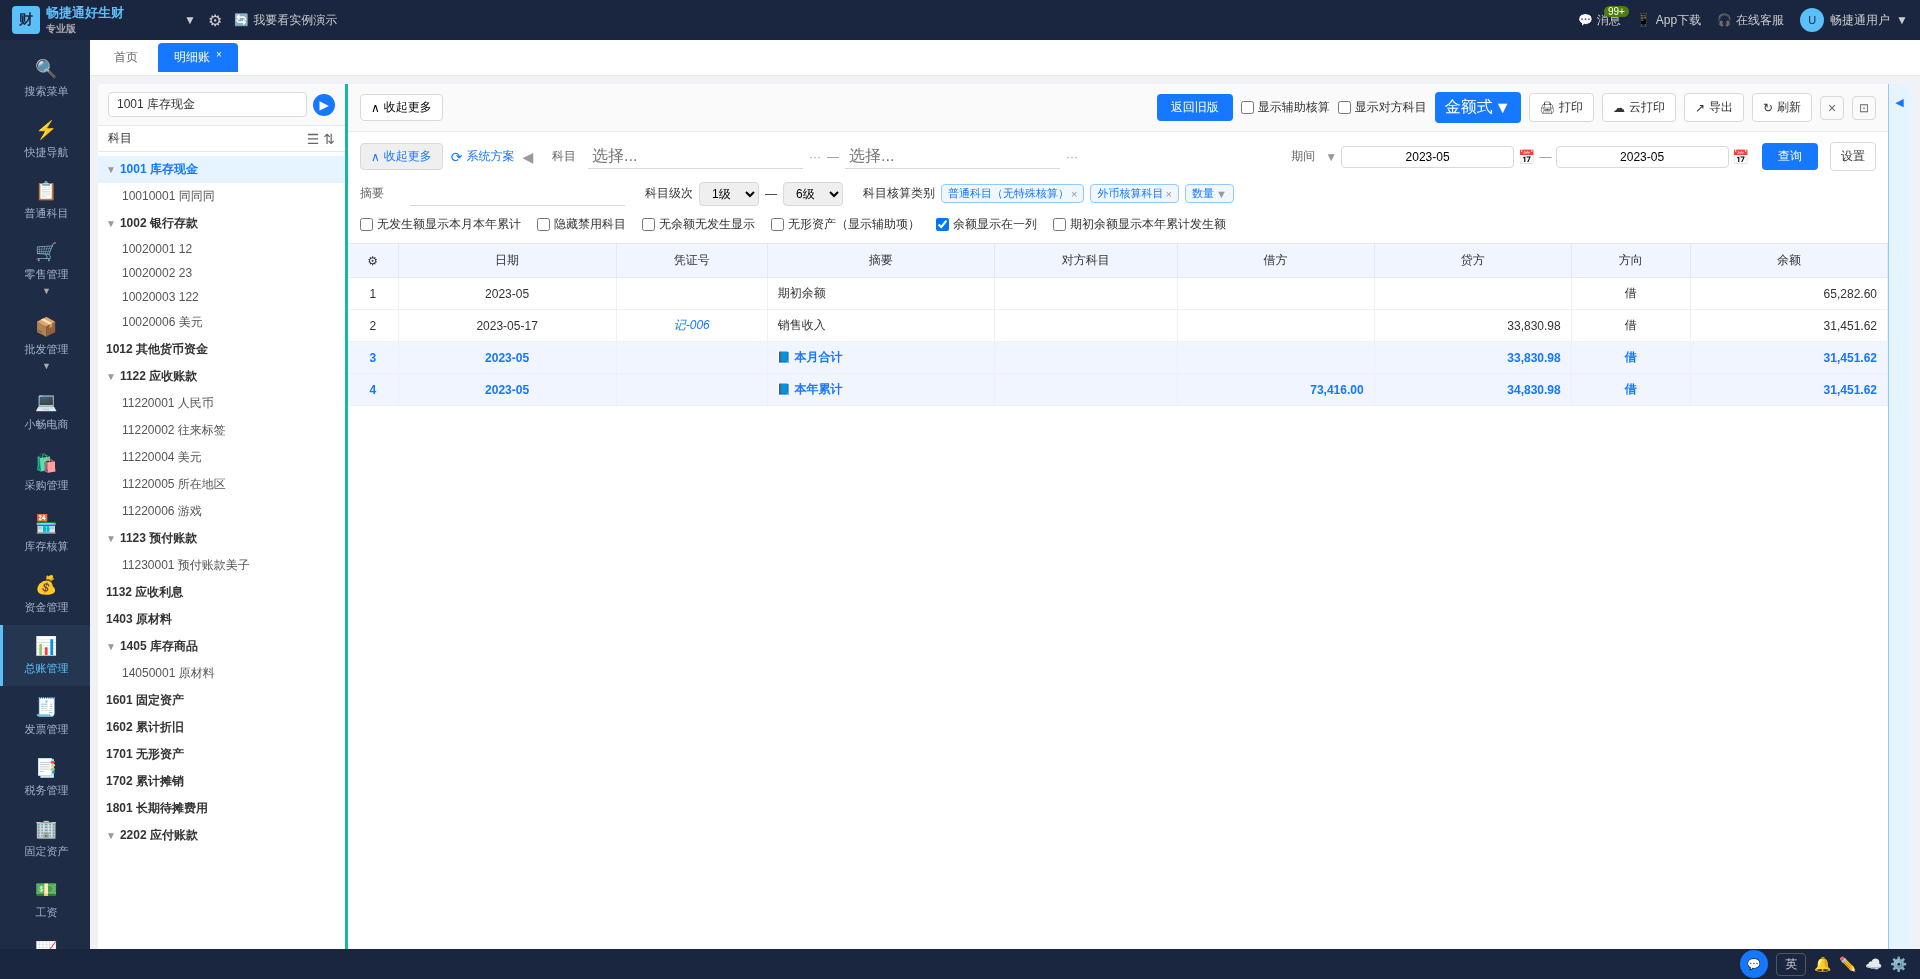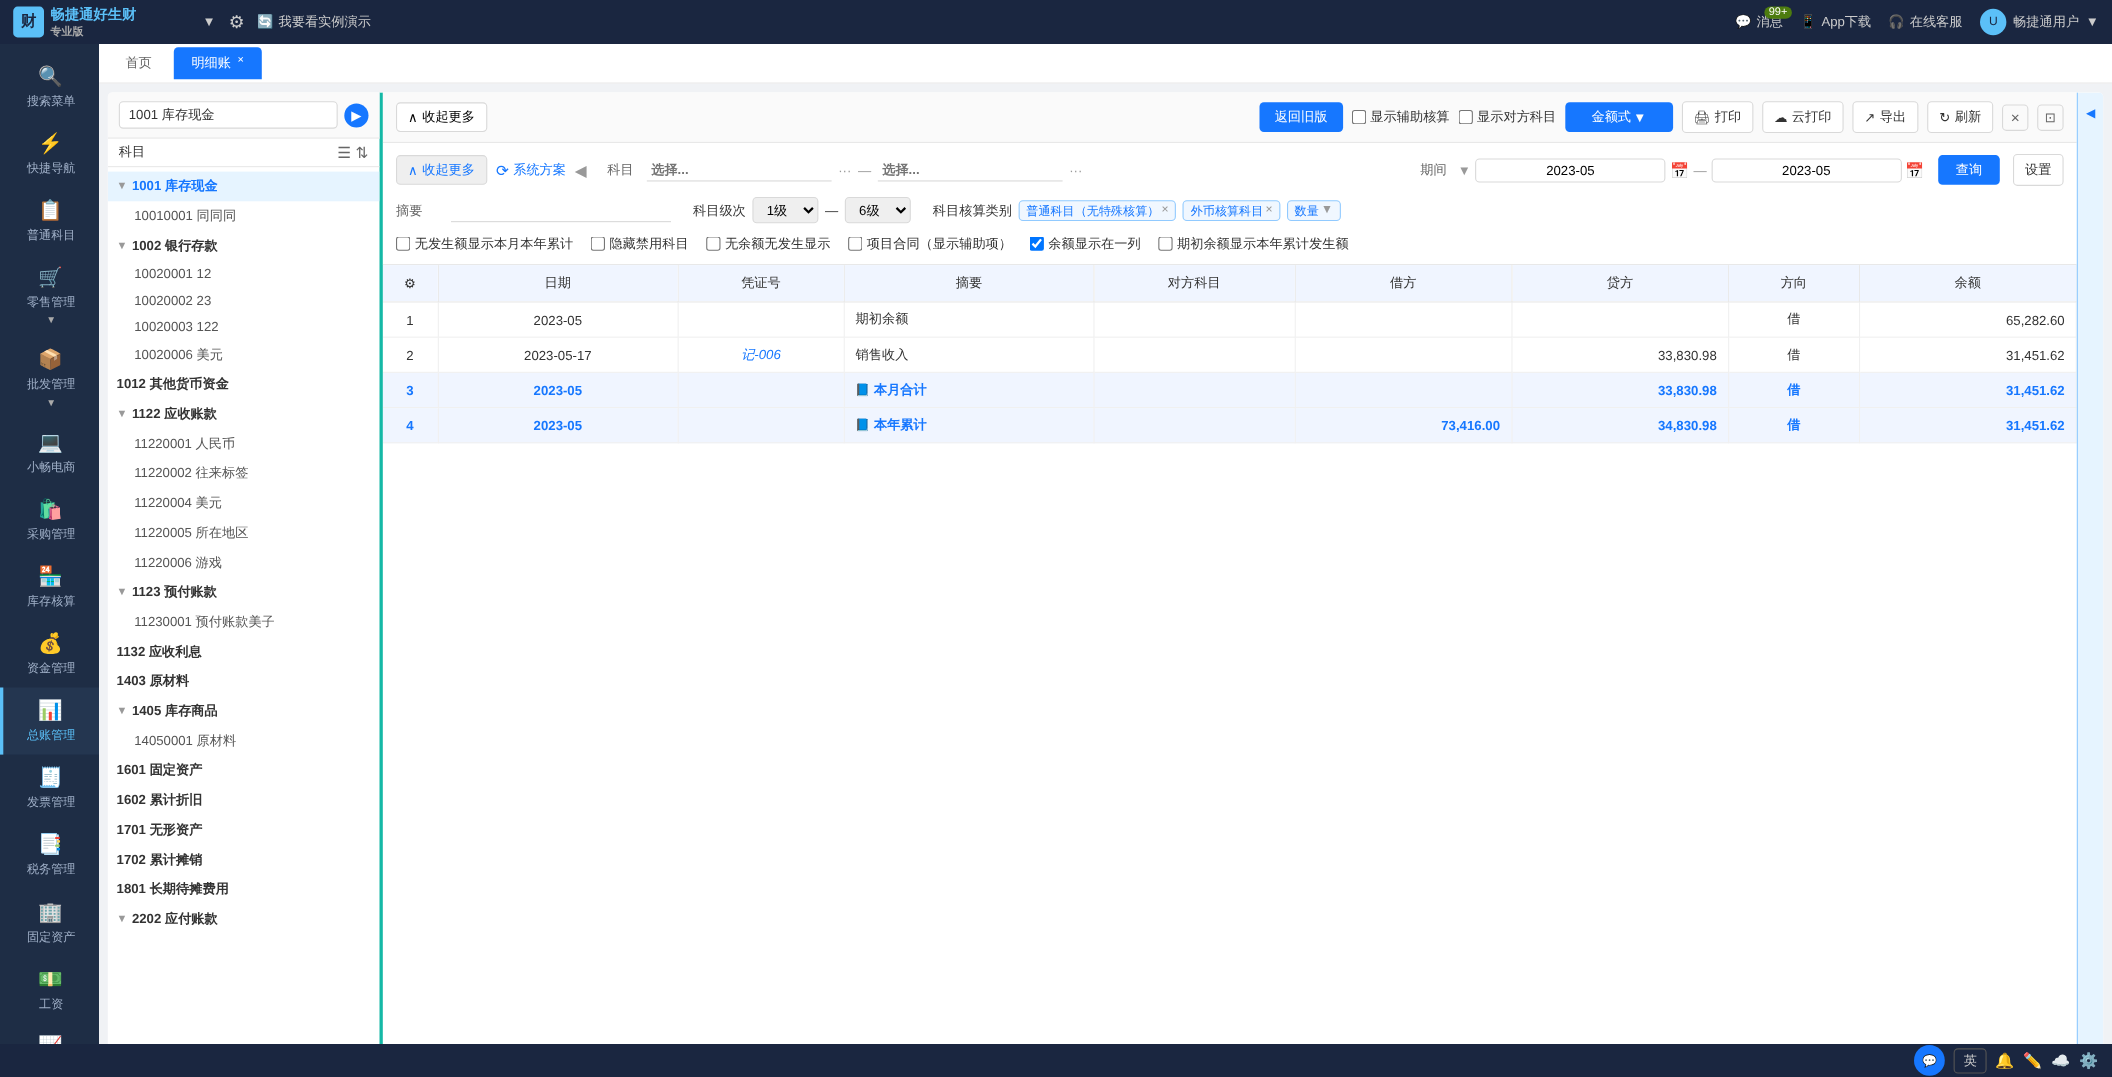--- a/index.html
+++ b/index.html
@@ -61,35 +61,35 @@
 
     
     .right-panel { flex: 1; display: flex; flex-direction: column; overflow: hidden; }
 
     
     .top-controls { display: flex; align-items: center; padding: 8px 12px; border-bottom: 1px solid #e8e8e8; gap: 8px; background: #fafafa; }
     .expand-btn { display: flex; align-items: center; gap: 4px; border: 1px solid #d9d9d9; border-radius: 4px; padding: 4px 10px; font-size: 12px; cursor: pointer; background: #fff; }
     .spacer { flex: 1; }
     .btn-primary { background: #1677ff; color: #fff; border: none; border-radius: 4px; padding: 5px 14px; font-size: 12px; cursor: pointer; }
     .btn-default { background: #fff; border: 1px solid #d9d9d9; border-radius: 4px; padding: 5px 10px; font-size: 12px; cursor: pointer; color: #333; display: flex; align-items: center; gap: 4px; }
-    .btn-dropdown { display: flex; align-items: center; gap: 2px; background: #1677ff; color: #fff; border: none; border-radius: 4px; padding: 5px 24px; font-size: 12px; cursor: pointer; }
+    .btn-dropdown { display: flex; align-items: center; gap: 2px; background: #1677ff; color: #fff; border: none; border-radius: 4px; padding: 5px 10px; font-size: 16px; cursor: pointer; }
     .close-btn { width: 24px; height: 24px; display: flex; align-items: center; justify-content: center; cursor: pointer; border: 1px solid #d9d9d9; border-radius: 4px; font-size: 14px; color: #666; }
     .max-btn { width: 24px; height: 24px; display: flex; align-items: center; justify-content: center; cursor: pointer; border: 1px solid #d9d9d9; border-radius: 4px; font-size: 12px; color: #666; }
 
     .checkbox-group { display: flex; align-items: center; gap: 4px; font-size: 12px; color: #333; }
     .checkbox-group input[type=checkbox] { cursor: pointer; }
 
     
     .filter-area { padding: 10px 12px; border-bottom: 1px solid #e8e8e8; background: #fff; display: flex; flex-direction: column; gap: 10px; }
     .filter-row { display: flex; align-items: center; gap: 12px; }
     .filter-collapse-btn { display: flex; align-items: center; gap: 4px; cursor: pointer; color: #1677ff; font-size: 12px; border: 1px solid #d9d9d9; padding: 4px 10px; border-radius: 4px; }
     .filter-scheme { display: flex; align-items: center; gap: 4px; cursor: pointer; color: #1677ff; font-size: 12px; }
     .filter-arrow-icon { color: #999; cursor: pointer; font-size: 14px; }
     .filter-label { font-size: 12px; color: #666; min-width: 30px; }
-    .filter-input { border: none; border-bottom: 1px solid #d9d9d9; padding: 3px 4px; font-size: 12px; min-width: 80px; color: #333; outline: none; background: transparent; font-weight: bold; }
+    .filter-input { border: none; border-bottom: 1px solid #d9d9d9; padding: 3px 4px; font-size: 16px; min-width: 80px; color: #333; outline: none; background: transparent; }
     .period-range { display: flex; align-items: center; gap: 4px; font-size: 12px; }
     .period-input { border: 1px solid #d9d9d9; border-radius: 4px; padding: 3px 8px; font-size: 12px; min-width: 90px; text-align: center; }
     .period-dash { color: #999; }
     .cal-icon { color: #1677ff; cursor: pointer; font-size: 14px; }
     .query-btn { background: #1677ff; color: #fff; border: none; border-radius: 4px; padding: 5px 16px; font-size: 12px; cursor: pointer; }
     .settings-btn { background: #fff; border: 1px solid #d9d9d9; border-radius: 4px; padding: 5px 10px; font-size: 12px; cursor: pointer; color: #333; }
 
     .filter-row2 { display: flex; align-items: center; gap: 20px; flex-wrap: wrap; }
     .level-range { display: flex; align-items: center; gap: 6px; font-size: 12px; }
     .level-select { border: 1px solid #d9d9d9; border-radius: 4px; padding: 3px 8px; font-size: 12px; min-width: 60px; }
@@ -483,21 +483,21 @@
             <label class="check-item">
               <input type="checkbox" style="">
               <span>隐藏禁用科目</span>
             </label>
             <label class="check-item">
               <input type="checkbox" style="">
               <span>无余额无发生显示</span>
             </label>
             <label class="check-item">
               <input type="checkbox" style="">
-              <span>项目合同（显示辅助项）</span>
+              <span>无形资产（显示辅助项）</span>
             </label>
             <label class="check-item">
               <input type="checkbox" checked="" style="">
               <span>余额显示在一列</span>
             </label>
             <label class="check-item">
               <input type="checkbox" style="">
               <span>期初余额显示本年累计发生额</span>
             </label>
           </div>

